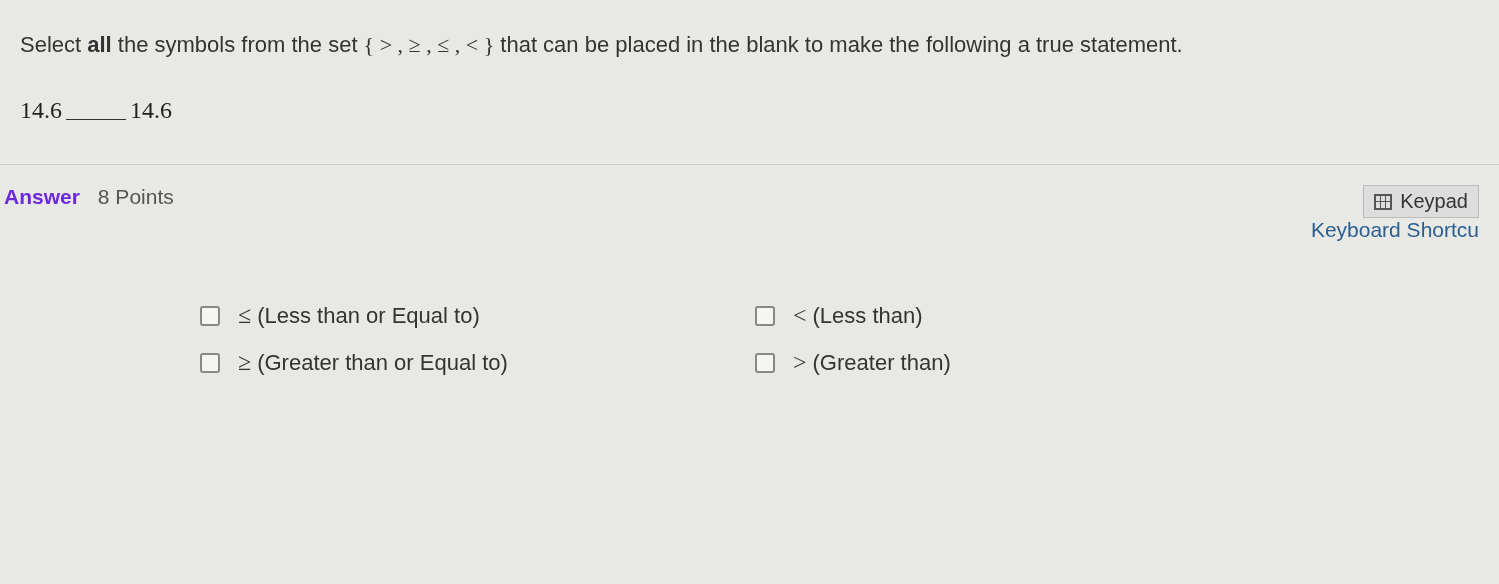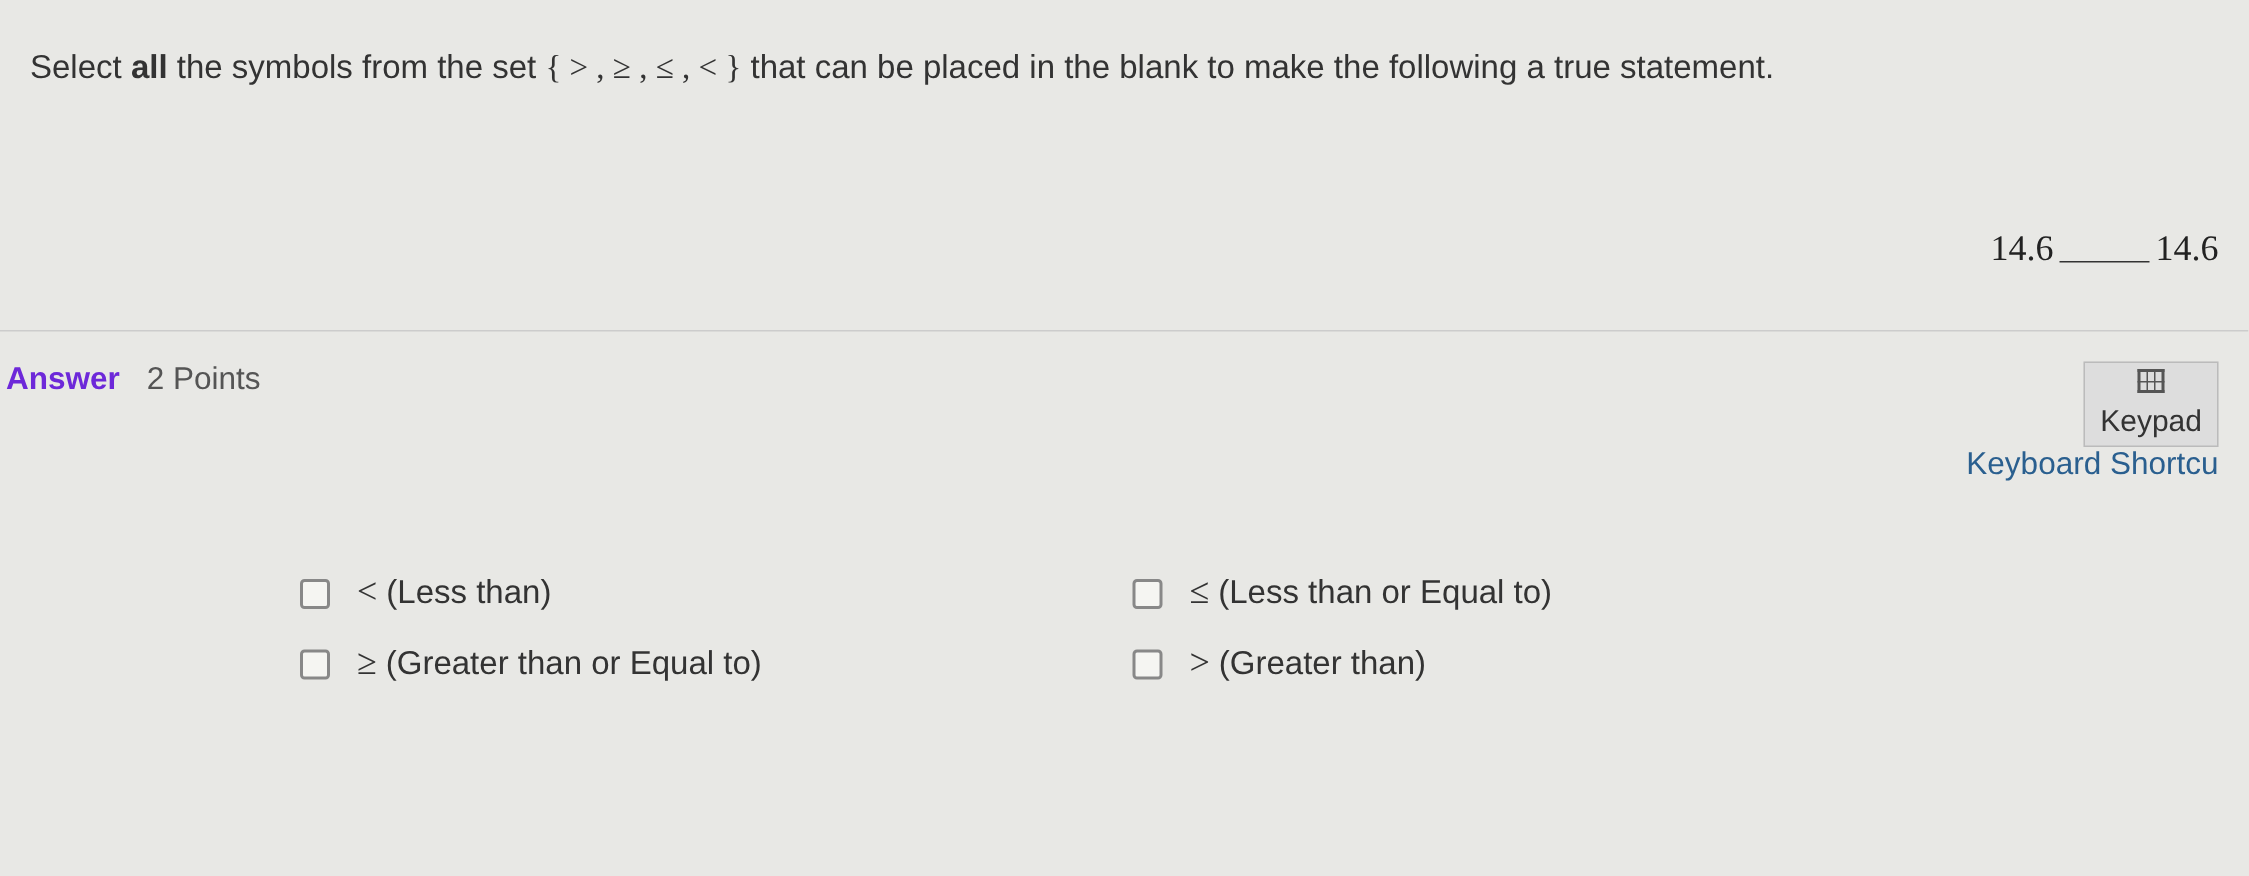--- a/index.html
+++ b/index.html
@@ -18,24 +18,24 @@
     .question-text {
       font-size: 22px;
       line-height: 1.5;
       color: #333;
     }
     .question-text .bold { font-weight: 700; }
     .symbol-set {
       font-family: "Cambria Math", serif;
     }
     .expression {
-      text-align: right;
+      text-align: left;
       font-size: 24px;
       font-family: "Cambria Math", "Times New Roman", serif;
-      margin-top: 92px;
+      margin-top: 36px;
       color: #222;
     }
     .blank {
       display: inline-block;
       width: 60px;
       border-bottom: 1.5px solid #333;
       margin: 0 4px;
       position: relative;
       top: 2px;
     }
@@ -69,21 +69,20 @@
     .keypad-btn {
       display: inline-flex;
       align-items: center;
       gap: 8px;
       border: 1px solid #bbb;
       background: #ddd;
       padding: 4px 10px;
       font-size: 20px;
       color: #333;
       cursor: pointer;
-      flex-direction: column;
     }
     .keypad-icon {
       display: inline-block;
       width: 18px;
       height: 16px;
       background:
         linear-gradient(#555,#555) 0 0/100% 2px no-repeat,
         linear-gradient(#555,#555) 0 100%/100% 2px no-repeat,
         linear-gradient(#555,#555) 0 0/2px 100% no-repeat,
         linear-gradient(#555,#555) 100% 0/2px 100% no-repeat,
@@ -135,39 +134,39 @@
   </p>
   <div class="expression">
     <span>14.6</span><span class="blank"></span><span>14.6</span>
   </div>
 </div>
 
 <div class="answer-section">
   <div class="answer-header">
     <div class="answer-left">
       <span class="answer-label">Answer</span>
-      <span class="points">2 Points</span>
+      <span class="points">8 Points</span>
     </div>
     <div class="answer-right">
       <div class="keypad-btn">
         <span class="keypad-icon"></span>
         <span>Keypad</span>
       </div>
       <div class="kb-shortcut">Keyboard Shortcu</div>
     </div>
   </div>
 
   <div class="options">
     <div class="option">
       <span class="checkbox"></span>
-      <span><span class="sym">&lt;</span><span>(Less than)</span></span>
+      <span><span class="sym">≤</span><span>(Less than or Equal to)</span></span>
     </div>
     <div class="option">
       <span class="checkbox"></span>
-      <span><span class="sym">≤</span><span>(Less than or Equal to)</span></span>
+      <span><span class="sym">&lt;</span><span>(Less than)</span></span>
     </div>
     <div class="option">
       <span class="checkbox"></span>
       <span><span class="sym">≥</span><span>(Greater than or Equal to)</span></span>
     </div>
     <div class="option">
       <span class="checkbox"></span>
       <span><span class="sym">&gt;</span><span>(Greater than)</span></span>
     </div>
   </div>

